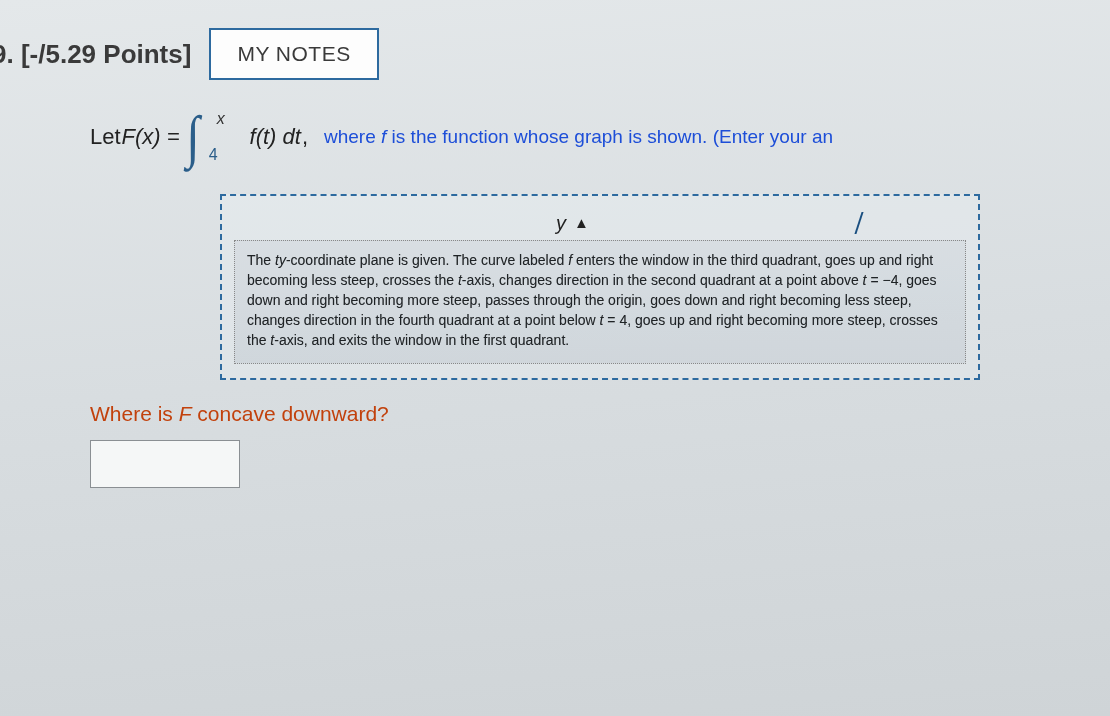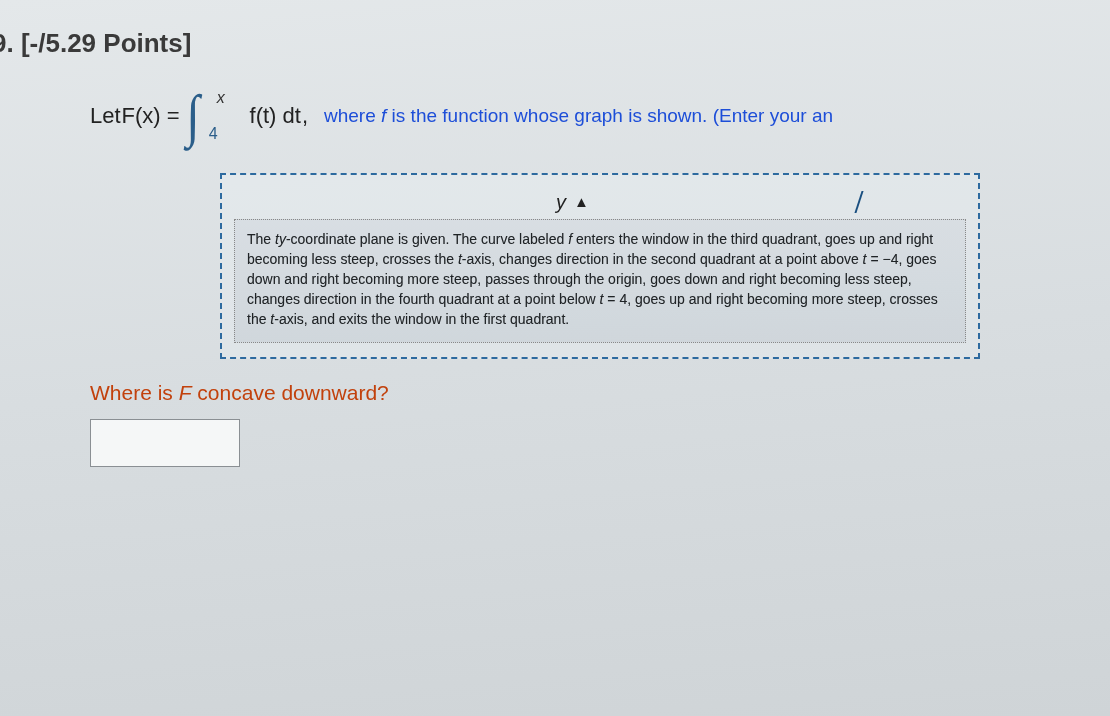--- a/index.html
+++ b/index.html
@@ -66,21 +66,21 @@
     color: #333;
   }
   .l-lim {
     position: absolute;
     bottom: -4px;
     left: 24px;
     font-size: 16px;
     color: #2b5e8a;
   }
   .ital { font-style: italic; }
-  .fx { }
+  .fx { font-style: italic; }
   .trail {
     font-size: 19px;
     color: #1d4ed8;
     margin-left: 15px;
   }
   .graph-box-outer {
     margin: 34px 0 0 130px;
     width: 760px;
     border: 2px dashed #2d6a9f;
     background: rgba(240,244,248,0.3);
@@ -145,20 +145,21 @@
   }
 </style>
 </head>
 <body>
 
 <div class="header-row">
   <span class="qnum">
     <span>9.</span>
     <span>[-/5.29 Points]</span>
   </span>
+  <button class="btn">MY NOTES</button>
 </div>
 
 <div class="content">
 
   <div class="formula-row">
     <span>Let </span>
     <span class="fx">F(x) = </span>
     <span class="integral">
       <span class="int-sign">∫</span>
       <span class="u-lim">x</span>

